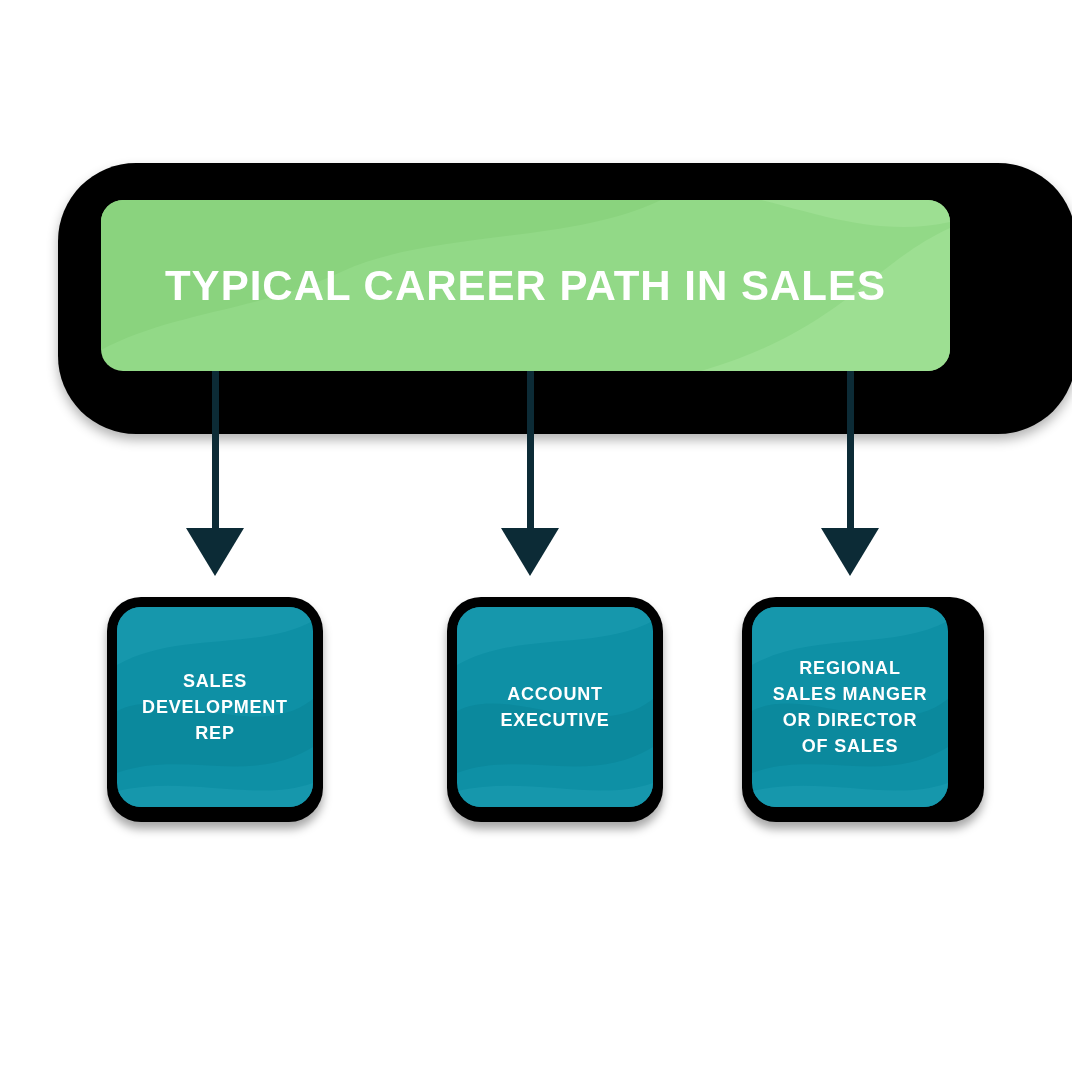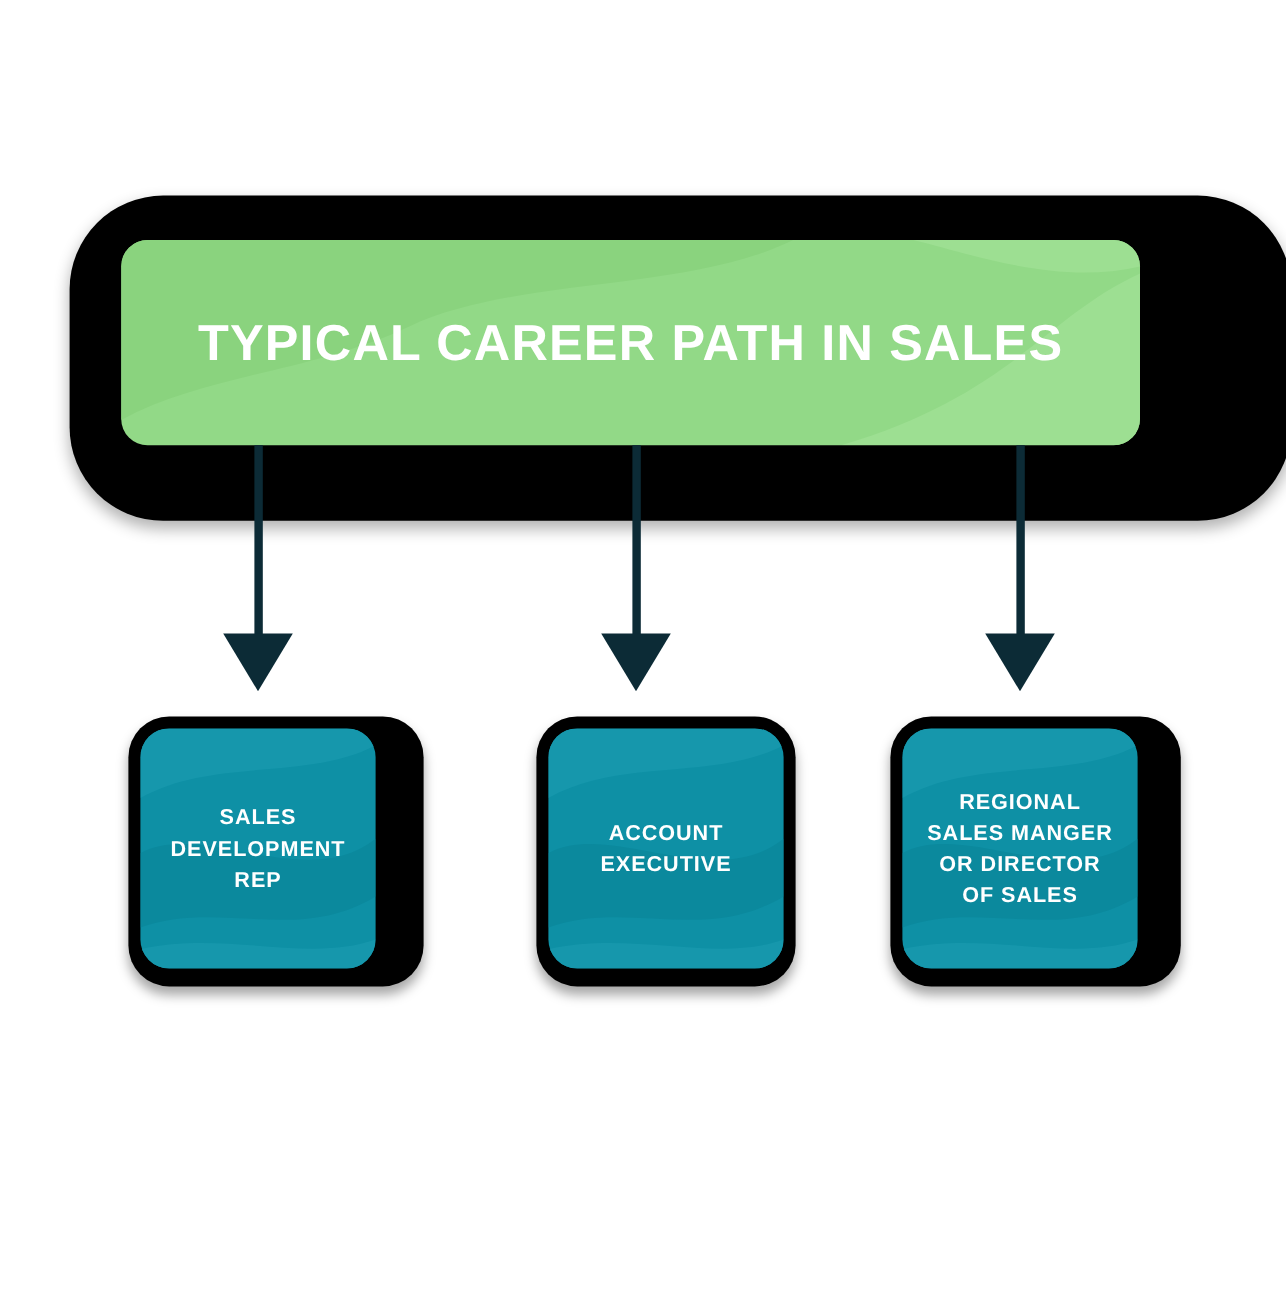--- a/index.html
+++ b/index.html
@@ -42,21 +42,21 @@
     position:absolute; left:0; top:157px; width:0; height:0;
     border-left:29px solid transparent; border-right:29px solid transparent;
     border-top:48px solid var(--arrow);
   }
   
   .node-frame{
     position:absolute; top:597px; width:216px; height:225px;
     background:var(--outline); border-radius:34px;
     box-shadow:0 7px 10px rgba(0,0,0,0.35);
   }
-  .node-frame-1{ left:107px;padding-left:30px; } .node-frame-2{ left:422px;margin-left:25px; } .node-frame-3{ left:742px;padding-left:26px; }
+  .node-frame-1{ left:107px; } .node-frame-2{ left:422px;margin-left:25px; } .node-frame-3{ left:742px;padding-left:26px; }
   .node{
     position:absolute; left:10px; top:10px; width:196px; height:200px;
     border-radius:24px; overflow:hidden; background:var(--node-fill);
     display:flex; align-items:center; justify-content:center; text-align:center;
   }
   .node-label{
     position:relative; z-index:1; white-space:pre-line; color:var(--text);
     font-size:18px; font-weight:bold; line-height:26px; letter-spacing:0.8px;
   }
 </style>

